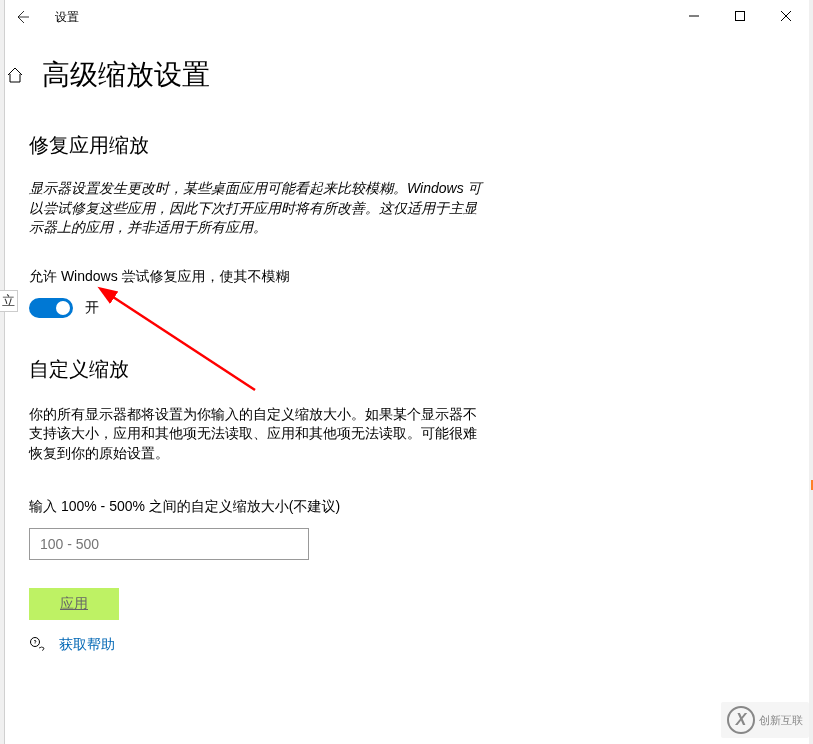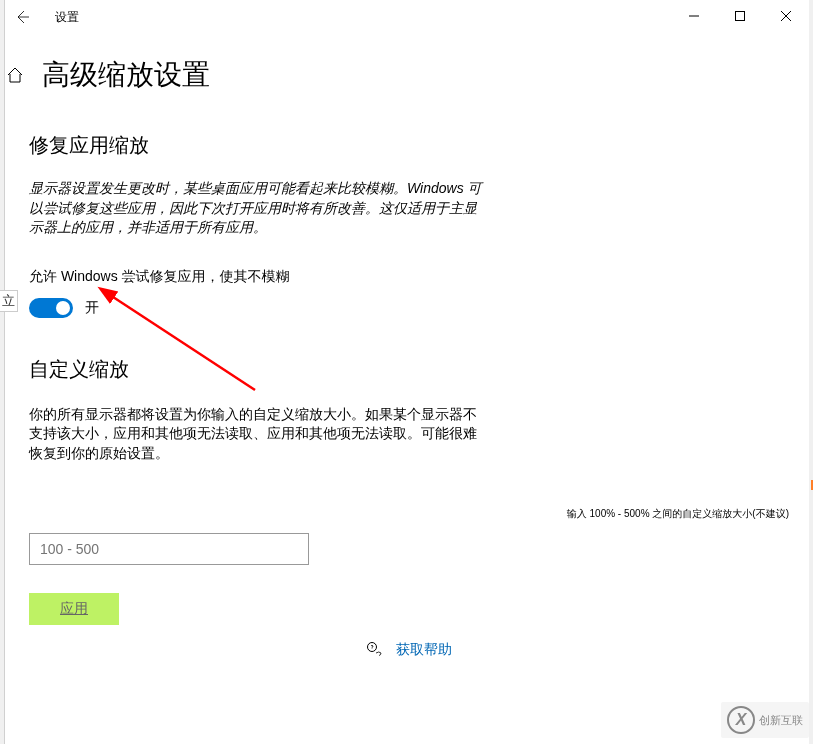--- a/index.html
+++ b/index.html
@@ -126,24 +126,23 @@
       color: #000;
     }
     .section-desc2 {
       font-size: 14px;
       margin-top: 22px;
       line-height: 1.4;
       color: #000;
       max-width: 460px;
     }
     .input-label {
-      font-size: 10px;
-      margin-top: 43px;
-      color: #000;
-      text-align: right;
+      font-size: 14px;
+      margin-top: 34px;
+      color: #000;
     }
     .scale-input {
       width: 280px;
       height: 32px;
       border: 1px solid #999;
       margin-top: 12px;
       padding: 0 10px;
       font-size: 14px;
       color: #666;
       outline: none;
@@ -159,21 +158,20 @@
       cursor: pointer;
       display: flex;
       align-items: center;
       justify-content: center;
       text-decoration: underline;
     }
     .help-row {
       display: flex;
       align-items: center;
       margin-top: 16px;
-      justify-content: center;
     }
     .help-icon {
       width: 18px;
       height: 18px;
       display: flex;
       align-items: center;
       justify-content: center;
     }
     .help-link {
       margin-left: 12px;

